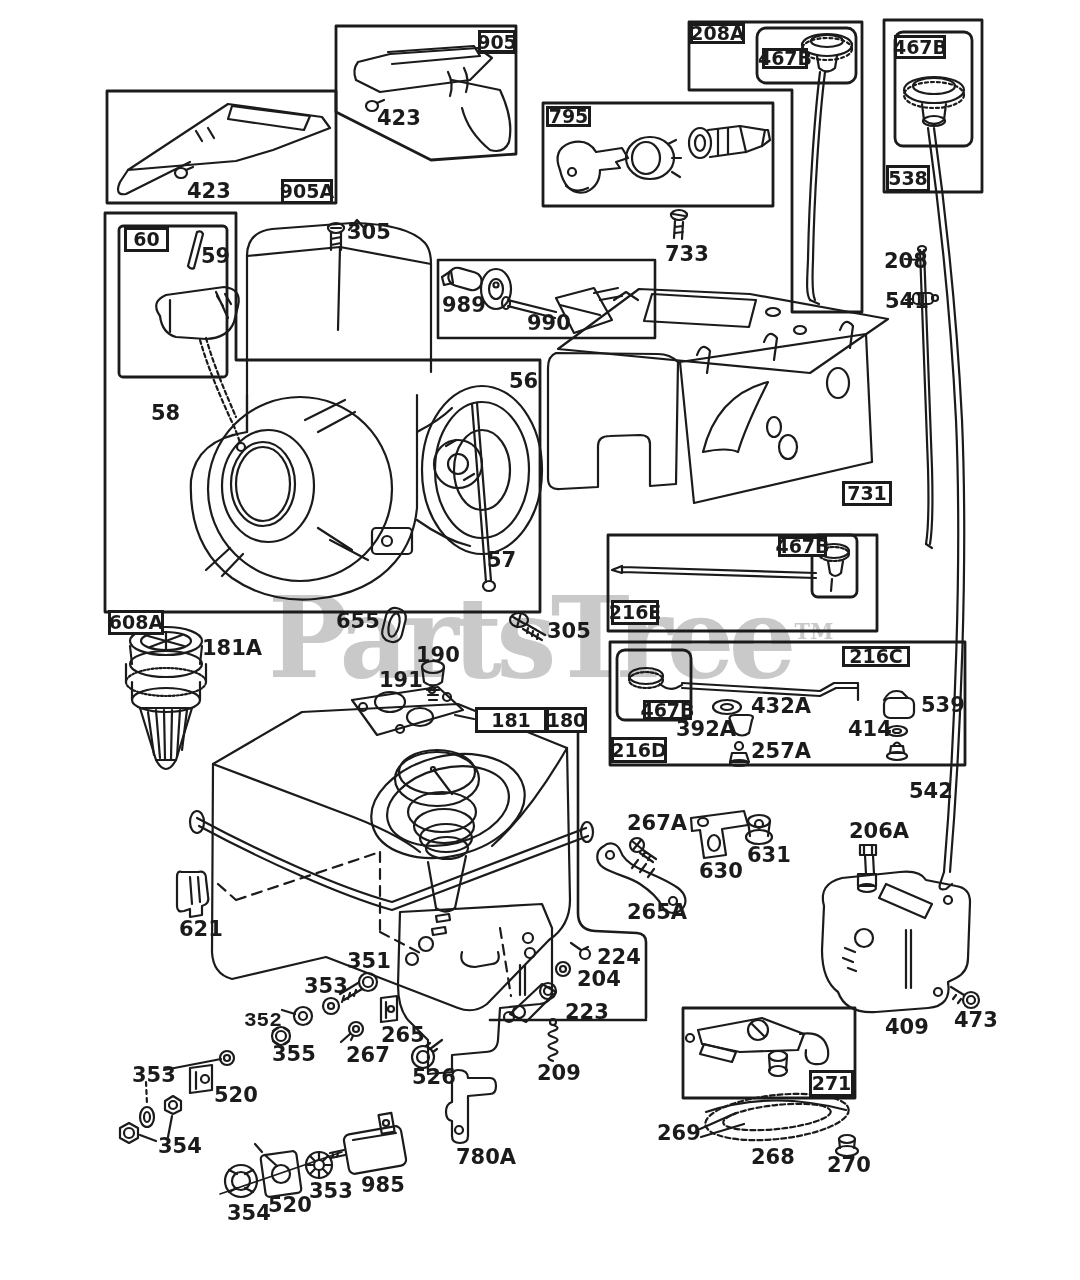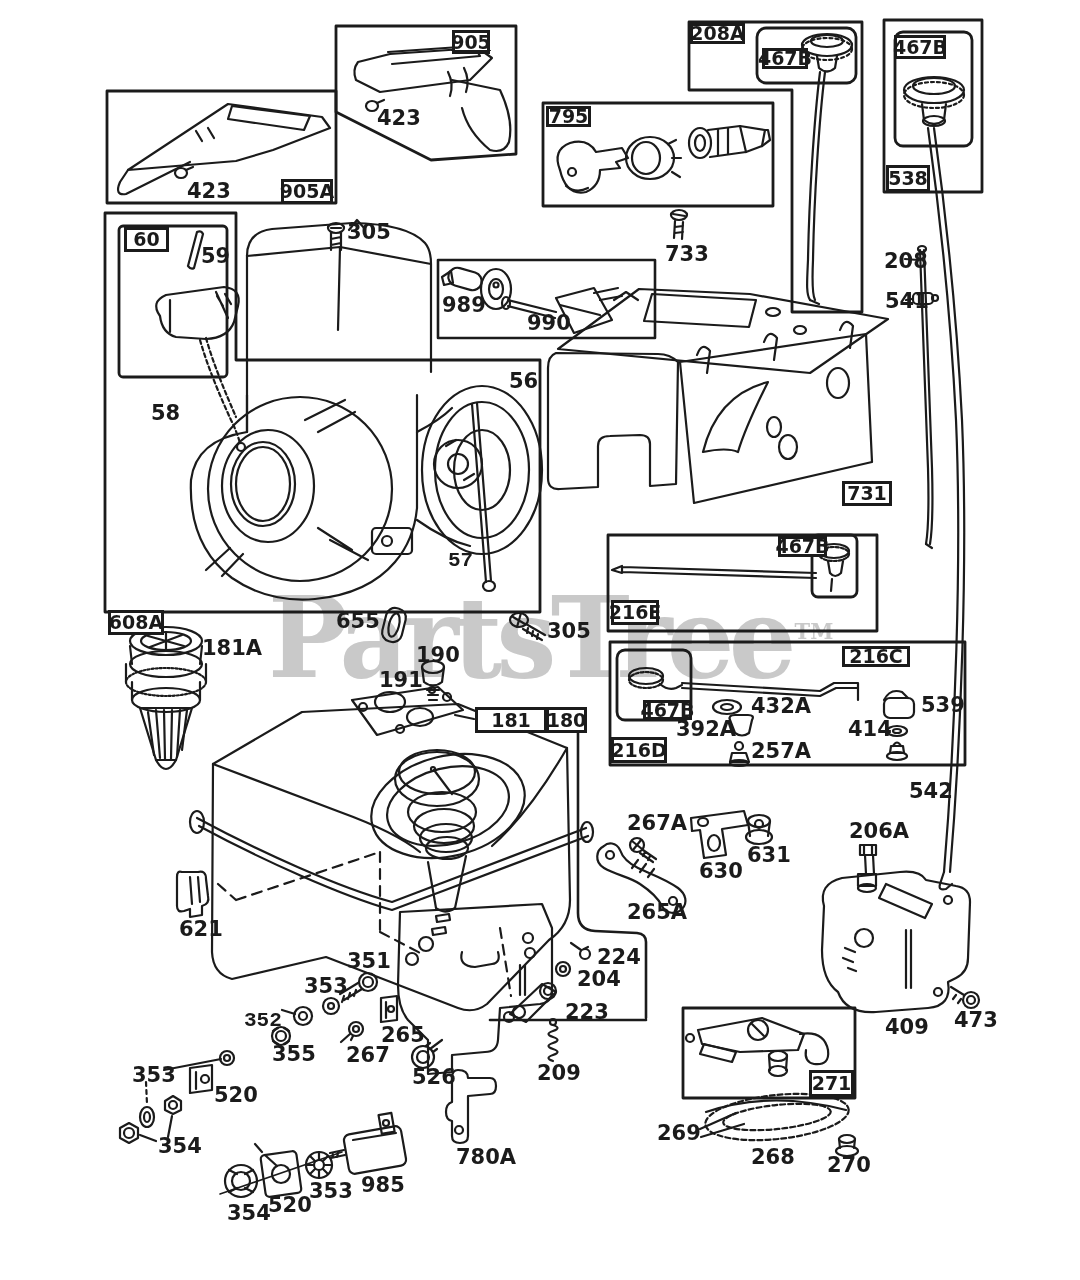--- a/index.html
+++ b/index.html
@@ -483,21 +483,21 @@
       </g>
       <g>
         <ellipse cx="847" cy="1139" rx="8" ry="4"></ellipse>
         <path d="M839,1139 L840,1148 M855,1139 L854,1148"></path>
         <ellipse cx="847" cy="1151" rx="11" ry="5"></ellipse>
       </g>
     </g>
   </svg>
 
   <div id="label-layer">
-      <div class="boxed-label" style="left: 452px; top: 30px; width: 38px; height: 24px; text-decoration: underline;">905</div>
+      <div class="boxed-label" style="left: 478px; top: 30px; width: 38px; height: 24px; text-decoration: underline;">905</div>
       <div class="boxed-label" style="left: 281px; top: 179px; width: 52px; height: 25px;">905A</div>
       <div class="boxed-label" style="left: 546px; top: 106px; width: 45px; height: 21px;">795</div>
       <div class="boxed-label" style="left: 690px; top: 23px; width: 55px; height: 21px;">208A</div>
       <div class="boxed-label" style="left: 762px; top: 48px; width: 46px; height: 21px;">467B</div>
       <div class="boxed-label" style="left: 894px; top: 35px; width: 52px; height: 24px;">467B</div>
       <div class="boxed-label" style="left: 886px; top: 165px; width: 44px; height: 27px;">538</div>
       <div class="boxed-label" style="left: 124px; top: 227px; width: 45px; height: 25px;">60</div>
       <div class="boxed-label" style="left: 108px; top: 582px; width: 56px; height: 25px; margin-top: 28px;">608A</div>
       <div class="boxed-label" style="left: 842px; top: 481px; width: 50px; height: 25px;">731</div>
       <div class="boxed-label" style="left: 611px; top: 600px; width: 48px; height: 25px;">216E</div>
@@ -507,21 +507,21 @@
       <div class="boxed-label" style="left: 643px; top: 700px; width: 49px; height: 20px;">467B</div>
       <div class="boxed-label" style="left: 475px; top: 707px; width: 72px; height: 26px;">181</div>
       <div class="boxed-label" style="left: 546px; top: 707px; width: 41px; height: 26px;">180</div>
       <div class="boxed-label" style="left: 809px; top: 1070px; width: 45px; height: 27px;">271</div>
       <div class="callout" style="left: 187px; top: 181px;">423</div>
       <div class="callout" style="left: 377px; top: 108px;">423</div>
       <div class="callout" style="left: 347px; top: 222px;">305</div>
       <div class="callout" style="left: 201px; top: 246px;">59</div>
       <div class="callout" style="left: 151px; top: 403px;">58</div>
       <div class="callout" style="left: 509px; top: 371px;">56</div>
-      <div class="callout" style="left: 448px; top: 550px; font-family: Liberation Mono, monospace;">57</div>
+      <div class="callout" style="left: 487px; top: 550px;">57</div>
       <div class="callout" style="left: 665px; top: 244px;">733</div>
       <div class="callout" style="left: 442px; top: 295px;">989</div>
       <div class="callout" style="left: 527px; top: 313px;">990</div>
       <div class="callout" style="left: 884px; top: 251px;">208</div>
       <div class="callout" style="left: 885px; top: 291px;">541</div>
       <div class="callout" style="left: 336px; top: 611px;">655</div>
       <div class="callout" style="left: 547px; top: 621px;">305</div>
       <div class="callout" style="left: 416px; top: 645px;">190</div>
       <div class="callout" style="left: 379px; top: 670px;">191</div>
       <div class="callout" style="left: 202px; top: 638px;">181A</div>

